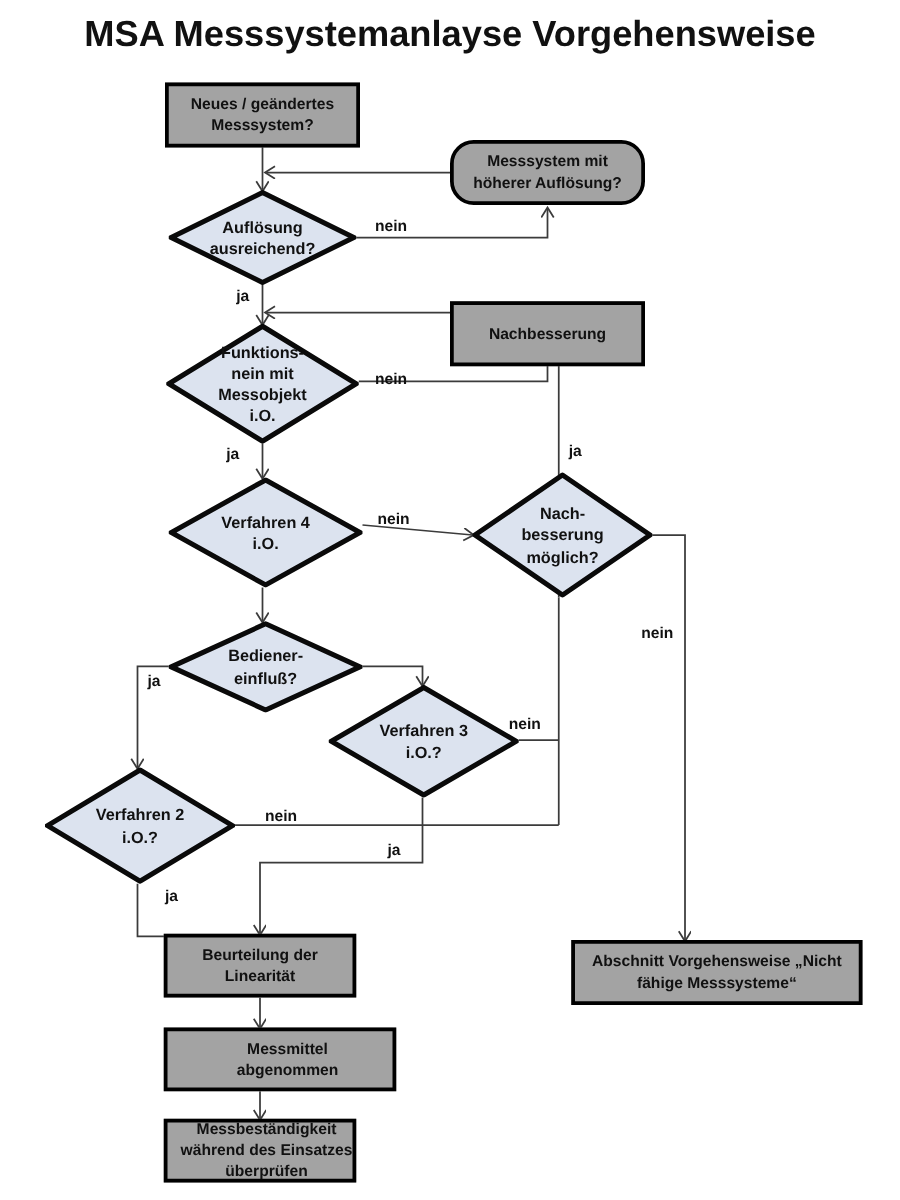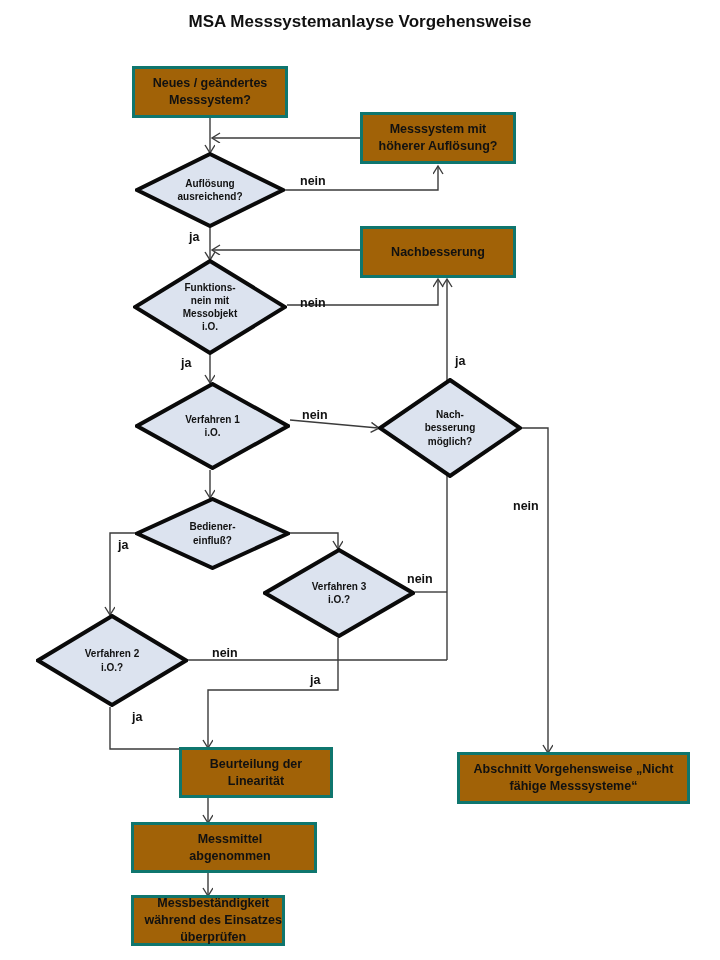--- a/index.html
+++ b/index.html
@@ -7,61 +7,61 @@
     width:720px;height:960px;
     background:#ffffff;
     font-family:"Liberation Sans", sans-serif;
     overflow:hidden;
     position:relative;
   }
   #chart-title{
     position:absolute;
     left:0;top:12px;width:720px;
     text-align:center;
-    font-size:17px;
+    font-size:29px;
     font-weight:bold;
     color:#111111;
     letter-spacing:0px;
   }
   .node{
     position:absolute;
     box-sizing:border-box;
     display:flex;
     align-items:center;
     justify-content:center;
     text-align:center;
     color:#111111;
     font-weight:bold;
     font-size:12.5px;
     line-height:1.35;
   }
   .proc{
-    background:#a16207;
-    border:3px solid #0f766e;
+    background:#a3a3a3;
+    border:3px solid #000000;
   }
   .dec-wrap{
     position:absolute;
     box-sizing:border-box;
   }
   .dec-wrap svg{
     position:absolute;
     left:0;top:0;
     width:100%;height:100%;
     display:block;
   }
   .dec-label{
     position:absolute;
     left:0;top:0;
     width:100%;height:100%;
     display:flex;
     align-items:center;
     justify-content:center;
     text-align:center;
     font-weight:bold;
-    font-size:10px;
+    font-size:13px;
     line-height:1.32;
     color:#111111;
     pointer-events:none;
   }
   #edges{
     position:absolute;
     left:0;top:0;
     width:720px;height:960px;
     pointer-events:none;
   }
@@ -125,30 +125,30 @@
 
     <path d="M208,873 L208,895" marker-end="url(#arw)"></path>
   </g>
 </svg>
 
 <div class="node proc" style="left:132px;top:66px;width:156px;height:52px;">
   <span style="white-space:pre-line">Neues / geändertes
 Messsystem?</span>
 </div>
 
-<div class="node proc" style="left:360px;top:112px;width:156px;height:52px;">
+<div class="node proc" style="left:360px;top:112px;width:156px;height:52px;border-radius:19px;">
   <span style="white-space:pre-line">Messsystem mit
 höherer Auflösung?</span>
 </div>
 
-<div class="node proc" style="left:360px;top:226px;width:156px;height:52px;">
+<div class="node proc" style="left:360px;top:241px;width:156px;height:52px;">
   <span style="white-space:pre-line">Nachbesserung</span>
 </div>
 
-<div class="node proc" style="left:131px;top:747px;width:154px;height:51px;margin-left:48px;">
+<div class="node proc" style="left:131px;top:747px;width:154px;height:51px;">
   <span style="white-space:pre-line">Beurteilung der
 Linearität</span>
 </div>
 
 <div class="node proc" style="left:131px;top:822px;width:186px;height:51px;padding-left:12px;">
   <span style="white-space:pre-line">Messmittel
 abgenommen</span>
 </div>
 
 <div class="node proc" style="left:131px;top:895px;width:154px;height:51px;justify-content:flex-end;">
@@ -182,21 +182,21 @@
 Messobjekt
 i.O.</span>
     </div>
 </div>
 
 <div class="dec-wrap" style="left:135px;top:382px;width:155px;height:88px;">
   <svg viewBox="0 0 155 88" preserveAspectRatio="none">
     <polygon points="77.5,2 153,44 77.5,86 2,44" fill="#dce3ef" stroke="#0a0a0a" stroke-width="4"></polygon>
   </svg>
   <div class="dec-label">
-      <span style="white-space:pre-line">Verfahren 1
+      <span style="white-space:pre-line">Verfahren 4
 i.O.</span>
     </div>
 </div>
 
 <div class="dec-wrap" style="left:378px;top:378px;width:144px;height:100px;">
   <svg viewBox="0 0 144 100" preserveAspectRatio="none">
     <polygon points="72,2 142,50 72,98 2,50" fill="#dce3ef" stroke="#0a0a0a" stroke-width="4"></polygon>
   </svg>
   <div class="dec-label">
       <span style="white-space:pre-line">Nach-

